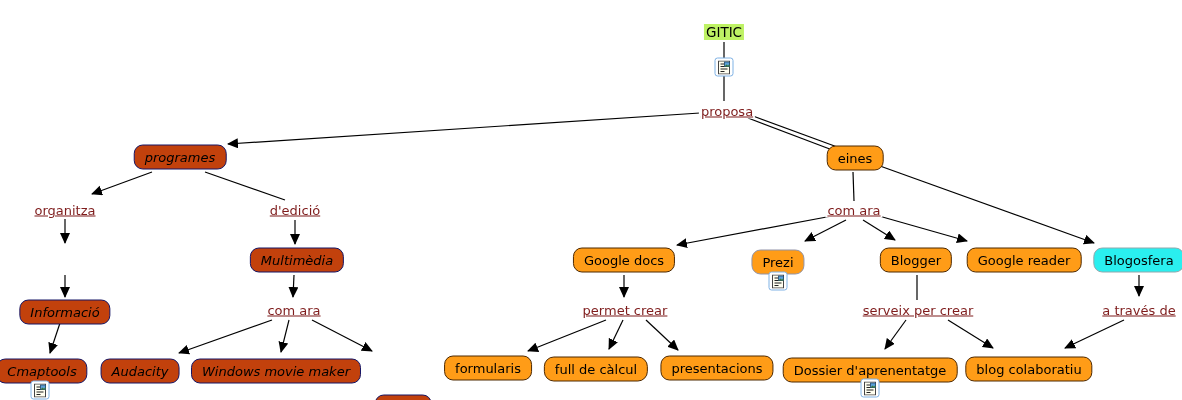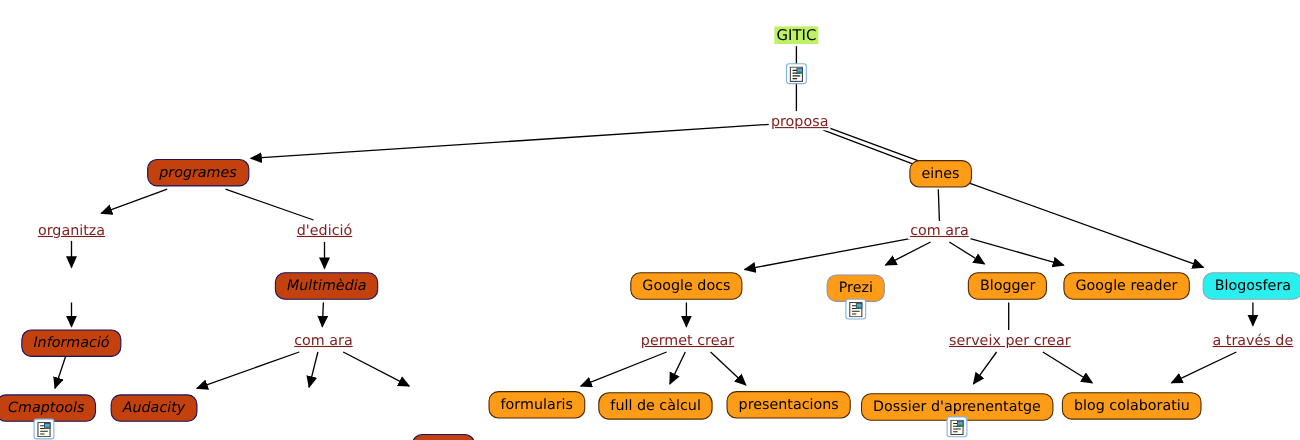--- a/index.html
+++ b/index.html
@@ -95,20 +95,21 @@
   <div class="lp" style="left:854px;top:210px;">com ara</div>
   <div class="lp" style="left:625px;top:310px;">permet crear</div>
   <div class="lp" style="left:918px;top:310px;">serveix per crear</div>
   <div class="lp" style="left:1139px;top:310px;">a través de</div>
 
   <div class="node blue" style="left:180px;top:157px;">programes</div>
   <div class="node blue" style="left:65px;top:272px;margin-top:40px;">Informació</div>
   <div class="node blue" style="left:297px;top:260px;">Multimèdia</div>
   <div class="node blue" style="left:42px;top:371px;">Cmaptools</div>
   <div class="node blue" style="left:140px;top:371px;">Audacity</div>
+  <div class="node blue" style="left:276px;top:371px;">Windows movie maker</div>
   <div class="node blue" style="left:403px;top:371px;margin-top:36px;">Gimp</div>
 
   <div class="node orange" style="left:855px;top:158px;">eines</div>
   <div class="node orange" style="left:624px;top:260px;">Google docs</div>
   <div class="node orange-gray" style="left:778px;top:262px;">Prezi</div>
   <div class="node orange" style="left:916px;top:260px;">Blogger</div>
   <div class="node orange" style="left:488px;top:368px;">formularis</div>
   <div class="node orange" style="left:1024px;top:260px;">Google reader</div>
   <div class="node orange" style="left:596px;top:369px;border-radius:10px;">full de càlcul</div>
   <div class="node orange" style="left:717px;top:368px;">presentacions</div>

